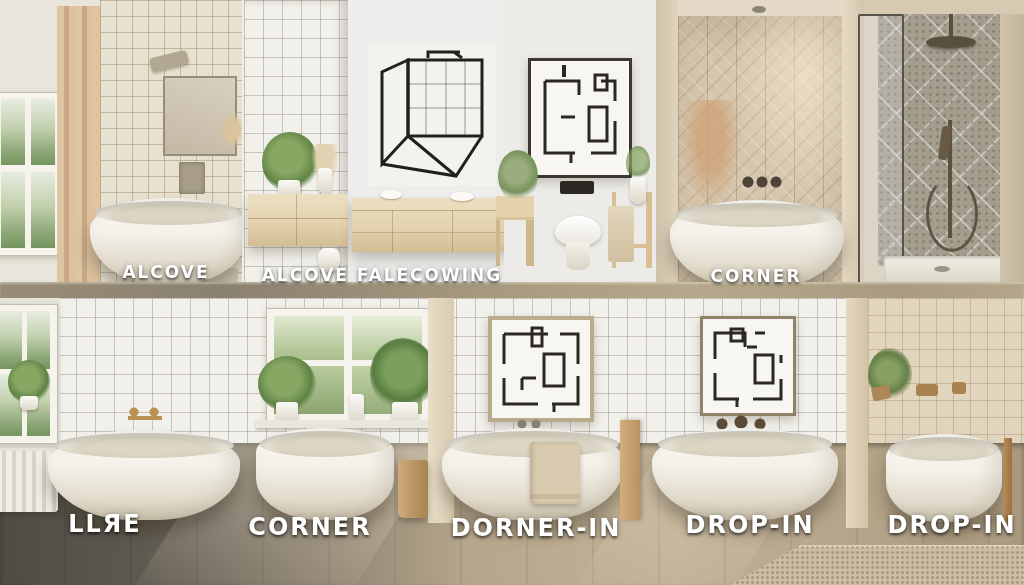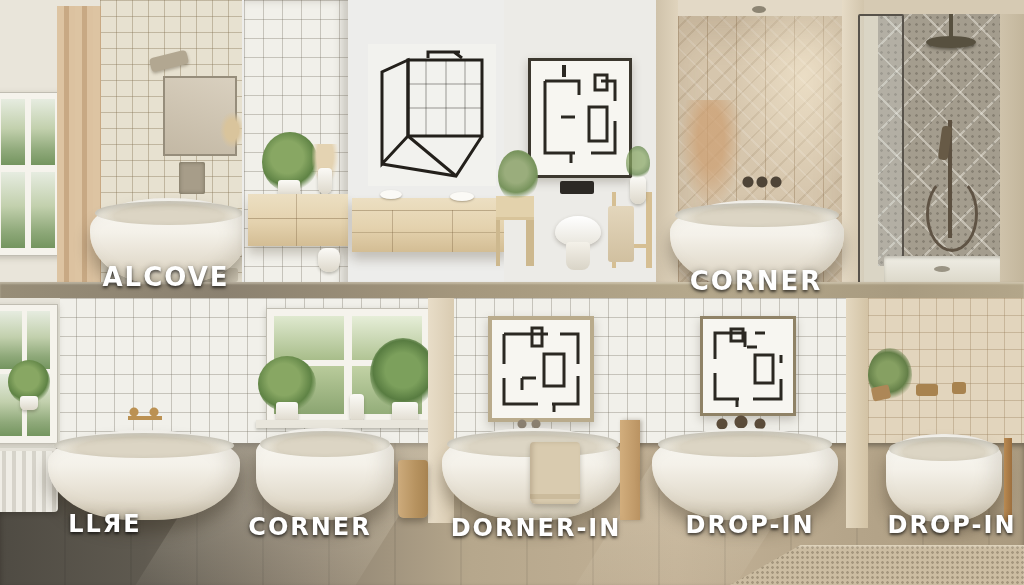--- a/index.html
+++ b/index.html
@@ -30,21 +30,21 @@
     border-radius:50% 50% 44% 44% / 36% 36% 60% 60%;
     box-shadow:0 12px 16px rgba(45,38,24,.35), inset -10px 0 18px rgba(120,110,90,.18);}
   .tub::before{content:"";position:absolute;left:3%;right:3%;top:3%;height:28%;border-radius:50%;
     background:radial-gradient(ellipse at 50% 62%, #dcd5c4 0 52%, #efece2 68%, #fdfcf9 100%);
     box-shadow:inset 0 3px 6px rgba(95,88,70,.35);}
   .tub.deep{border-radius:48% 48% 46% 46% / 26% 26% 46% 46%;}
   
   .lbl{position:absolute;transform:translateX(-50%);color:#fff;font-weight:800;
     letter-spacing:2px;white-space:nowrap;
     text-shadow:0 2px 3px rgba(0,0,0,.6), 0 0 6px rgba(0,0,0,.25);}
-  .lbl.t{font-size:26px;}
+  .lbl.t{font-size:17px;}
   .lbl.b{font-size:24px;}
   
   .frame-art{position:absolute;background:#f7f6f1;box-shadow:0 4px 9px rgba(60,50,35,.25);}
   .frame-art svg{display:block;width:100%;height:100%;}
   .windowframe{position:absolute;background:#f5f3ec;box-shadow:inset 0 0 0 1px rgba(140,135,120,.5), 0 2px 6px rgba(80,75,60,.25);}
   .pane{position:absolute;background:linear-gradient(180deg,#e6ece0 0%,#c2d0ad 45%,#8fa97a 78%,#74955f 100%);}
   .plant-blob{position:absolute;border-radius:50%;
     background:radial-gradient(circle at 45% 42%, #88a763 0 35%, #5f8345 60%, rgba(70,95,50,0) 74%);
     filter:blur(.5px);}
   .pot{position:absolute;background:linear-gradient(180deg,#fbfaf6,#ddd8cb);border-radius:3px 3px 5px 5px;
@@ -265,20 +265,21 @@
     <div class="tub deep" style="left:18px;top:136px;width:116px;height:88px;"></div>
     <div class="abs" style="left:136px;top:140px;width:8px;height:84px;background:linear-gradient(90deg,#b98a52,#9c6f3e);"></div>
   </div>
 
   <div class="abs" style="left:730px;top:545px;width:294px;height:40px;
     clip-path:polygon(0 100%, 24% 0, 100% 0, 100% 100%);
     background-color:#ccbda2;background-image:radial-gradient(rgba(90,78,58,.35) 1px, transparent 1.6px);background-size:5px 5px;
     box-shadow:inset 0 2px 3px rgba(255,250,235,.4);"></div>
 
   <div class="lbl t" style="left:166px;top:262px;">ALCOVE</div>
+  <div class="lbl t" style="left:382px;top:265px;">ALCOVE FALECOWING</div>
   <div class="lbl t" style="left:756px;top:266px;">CORNER</div>
 
   <div class="lbl b" style="left:105px;top:510px;">LLЯE</div>
   <div class="lbl b" style="left:310px;top:513px;">CORNER</div>
   <div class="lbl b" style="left:536px;top:514px;">DORNER-IN</div>
   <div class="lbl b" style="left:750px;top:511px;">DROP-IN</div>
   <div class="lbl b" style="left:952px;top:511px;">DROP-IN</div>
 
 </div>
 

